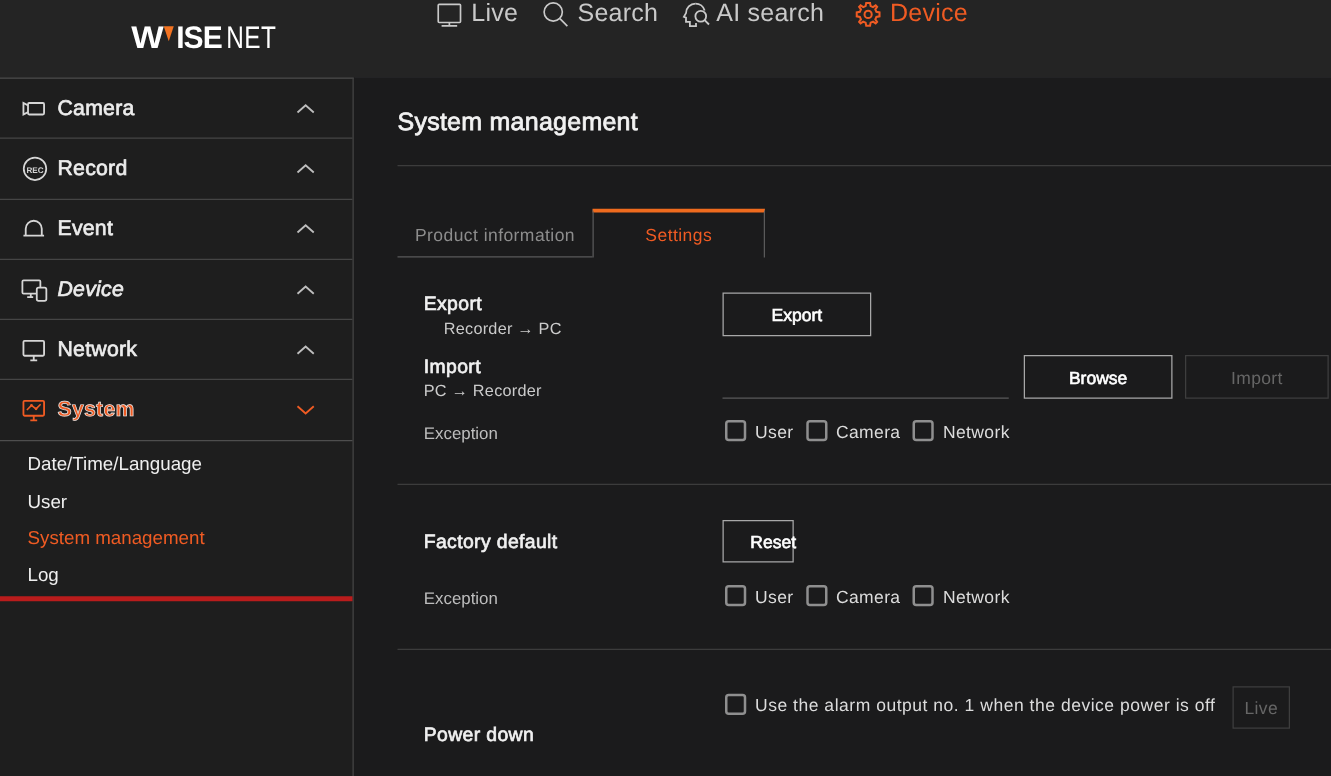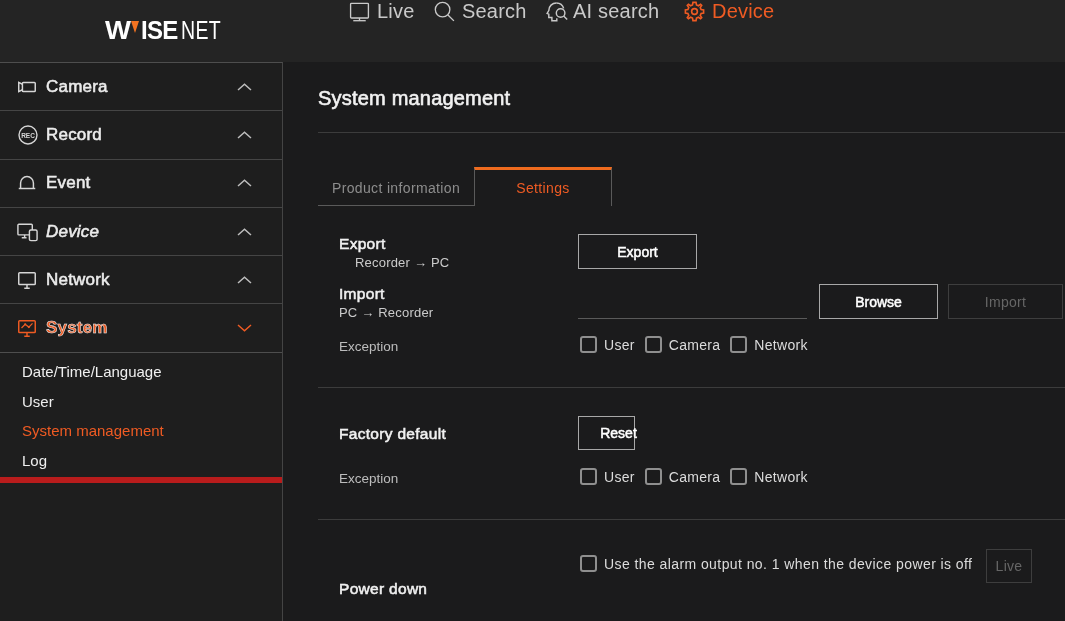--- a/index.html
+++ b/index.html
@@ -21,21 +21,21 @@
   #nav-setup { color:#ef5b23; }
 
   
   #sidebar { position:absolute; left:0; top:62px; width:283px; height:559px; background:#1e1e1e;
     border-top:1px solid #4e4e4e; border-right:1px solid #444; }
   .mrow { position:absolute; left:0; width:282px; height:48.3px; border-bottom:1px solid #454545;
     display:flex; align-items:center; }
   .mrow .mico { position:absolute; left:16px; top:50%; transform:translateY(-50%); }
   .mrow .mtxt { position:absolute; left:46px; font-size:17px; letter-spacing:0.2px; font-weight:400; color:#ececec; -webkit-text-stroke:0.55px #ececec; }
   .mrow .chev { position:absolute; right:30px; top:50%; transform:translateY(-50%); }
-  #submenu { position:absolute; left:0; top:289.8px; width:282px; border-bottom:6px solid #b91c1c;
+  #submenu { position:absolute; left:0; top:289.8px; width:282px; border-bottom:4px solid #b91c1c;
     padding:4px 0 2px 0; }
   .srow { height:29.5px; display:flex; align-items:center; padding-left:22px;
     font-size:15px; color:#efefef; }
   .srow.on { color:#ef5b23; }
 
   
   #main { position:absolute; left:284px; top:62px; width:781px; height:559px; background:#1b1b1c; }
   #title { position:absolute; left:34px; top:25px; font-size:20px; font-weight:400; color:#f2f2f2; letter-spacing:.2px; -webkit-text-stroke:0.6px #f2f2f2; }
   #titleline { position:absolute; left:34px; top:70px; width:747px; height:1px; background:#3c3c3c; }
 

